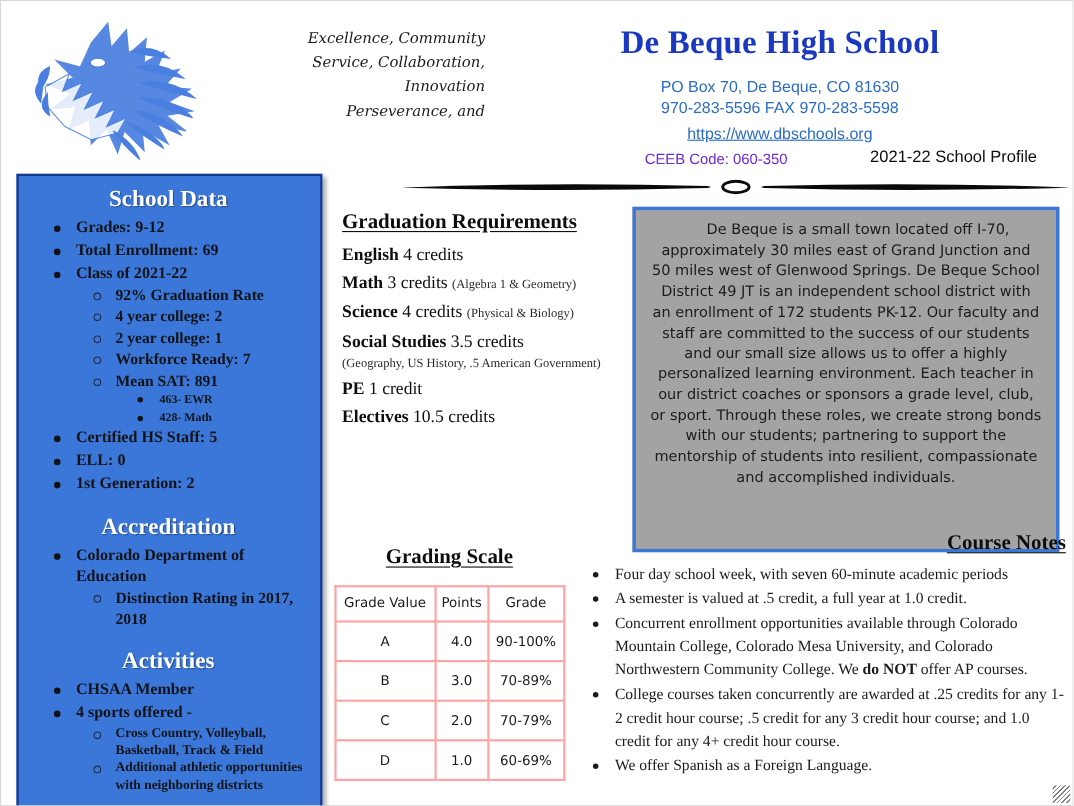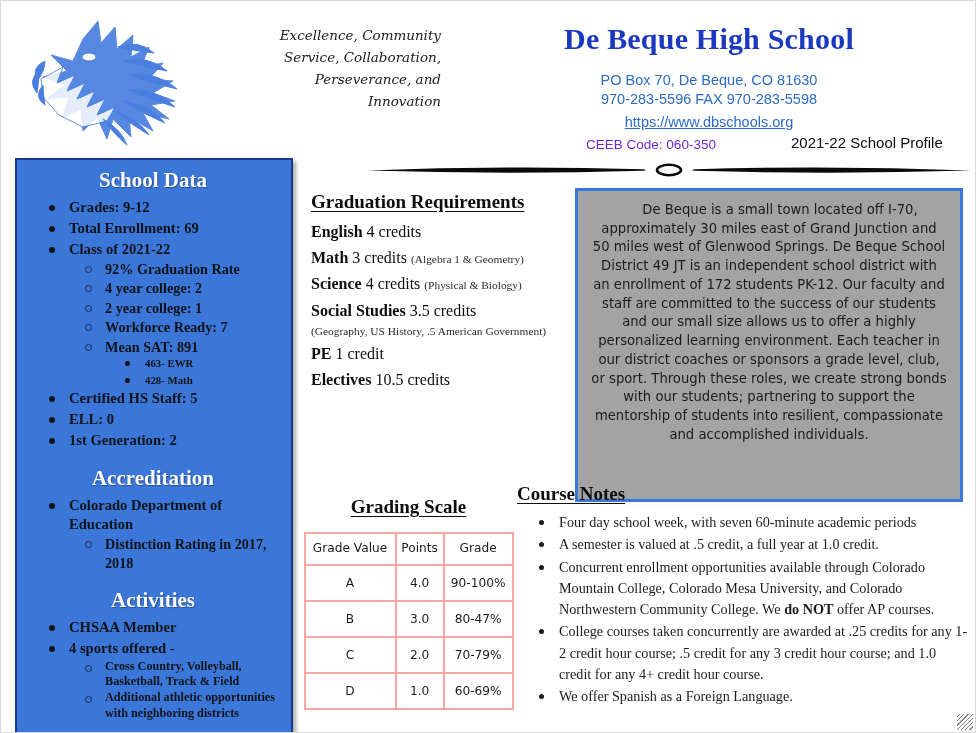--- a/index.html
+++ b/index.html
@@ -275,21 +275,21 @@
     height: 18px;
   }
   table.gs th { padding: 6px 2px; line-height: 1.25; }
 
   
   .notes {
     position: absolute;
     left: 516px; top: 482px;
     width: 452px;
   }
-  .notes .sec-head { text-align: left; margin-bottom: 7px; }
+  .notes .sec-head { text-align: right; margin-bottom: 7px; }
   .notes ul { list-style: none; margin: 0; padding: 0; }
   .notes li {
     position: relative;
     padding-left: 42px;
     font-family: "Liberation Serif", serif;
     font-size: 14.2px;
     line-height: 1.5;
     color: #1b1b1b;
     margin-bottom: 1px;
   }
@@ -330,22 +330,22 @@
           <path d="M16 62 q-12 10 -2 22 q2 -12 2 -22 Z" fill="#4a7fe0"></path>
           <path d="M20 76 q-10 12 2 20 q-2 -10 -2 -20 Z" fill="#4a7fe0"></path>
           <ellipse cx="66" cy="48" rx="7" ry="4" fill="#ffffff"></ellipse>
         </g>
       </svg>
     </div>
 
     <div class="mission">
       <span>Excellence, Community</span>
       <span>Service, Collaboration,</span>
+      <span>Innovation</span>
       <span>Perseverance, and</span>
-      <span>Innovation</span>
     </div>
 
     <div class="school-title">De Beque High School</div>
 
     <div class="contact">
       <div>PO Box 70, De Beque, CO  81630</div>
       <div>970-283-5596  FAX 970-283-5598</div>
       <a class="url" href="#">https://www.dbschools.org</a>
     </div>
 
@@ -460,21 +460,21 @@
       </thead>
       <tbody>
         <tr>
           <td>A</td>
           <td>4.0</td>
           <td>90-100%</td>
         </tr>
         <tr>
           <td>B</td>
           <td>3.0</td>
-          <td>80-47%</td>
+          <td>70-89%</td>
         </tr>
         <tr>
           <td>C</td>
           <td>2.0</td>
           <td>70-79%</td>
         </tr>
         <tr>
           <td>D</td>
           <td>1.0</td>
           <td>60-69%</td>

